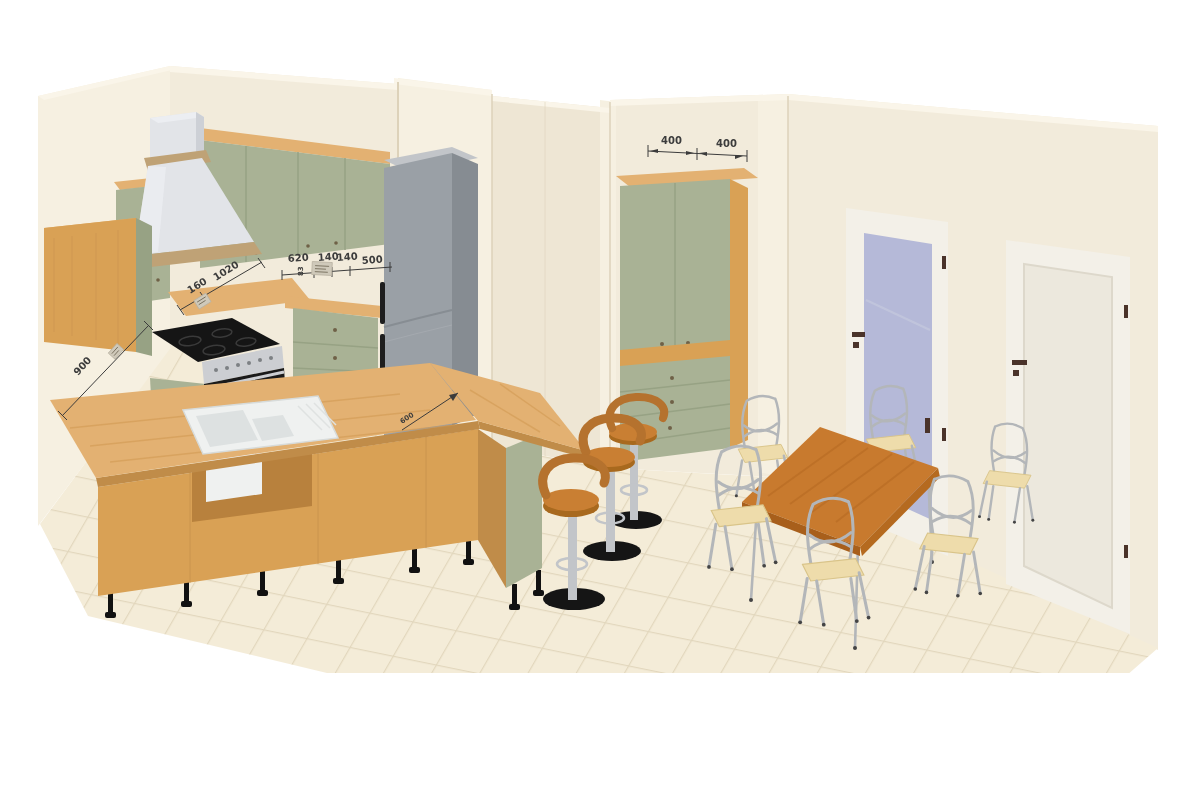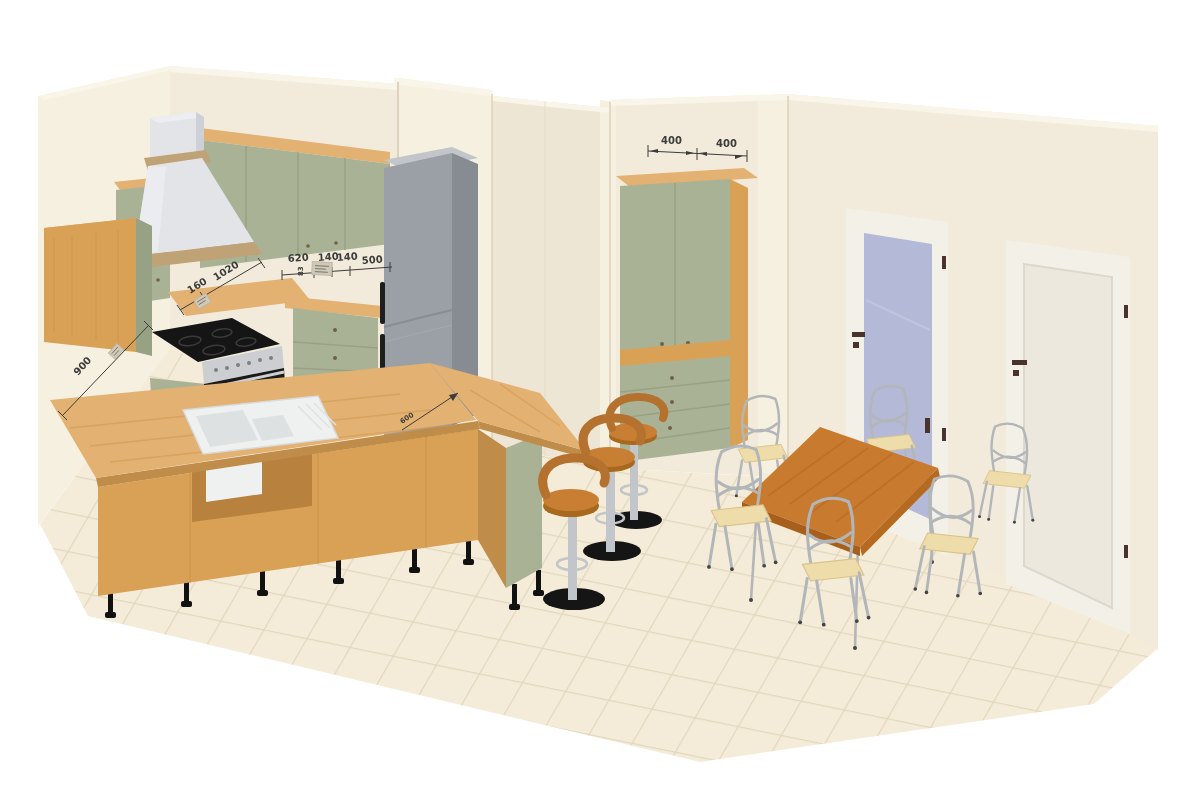--- a/index.html
+++ b/index.html
@@ -1,16 +1,16 @@
 <!DOCTYPE html>
 <html style="--wall: #f2ebdb; --wallLight: #f6f0e1; --wallShade: #eee6d4; --wallEdge: #ddd2ba; --wallTop: #faf5e9; --floor: #f4ecd8; --tileLine: #e2d7bd; --green: #a9b295; --greenDark: #97a284; --greenLight: #b6bfa4; --wood: #d9a155; --woodTop: #e3b172; --woodDark: #c08c49; --woodInside: #b8813d; --tableWood: #c87a2e; --tableEdge: #a85f1b; --fridge: #9aa0a6; --fridgeTop: #c2c5c9; --fridgeSide: #868c92; --hood: #e2e4e8; --hoodSide: #cdd0d6; --hoodTrim: #bfa276; --steel: #ccced2; --dark: #151515; --sink: #eff1f0; --sinkInner: #dde1e1; --doorWhite: #f3f0e8; --doorPanel: #ece8dd; --glass: #b5b9d8; --chrome: #c2c5c9; --stoolSeat: #c97f33; --stoolSeatDark: #a8691e; --stoolBack: #b5722e; --chairFrame: #b3b6b9; --chairSeat: #eedcab; --dimColor: #3c3c3c; --handle: #4a332a; --tag: #cfc9ba;"><head>
 <meta charset="utf-8">
 <style>
   html,body{margin:0;padding:0;background:#ffffff;}
-  .stage{position:relative;width:1200px;height:800px;background:#ffffff;overflow:hidden;
+  .stage{position:relative;width:1200px;height:673px;background:#ffffff;overflow:hidden;
          font-family:"DejaVu Sans",sans-serif;}
   svg{display:block;}
   .dim{font:bold 10px "DejaVu Sans",sans-serif;fill:var(--dimColor);}
   .dimS{font:bold 7px "DejaVu Sans",sans-serif;fill:var(--dimColor);}
   .dimline{stroke:var(--dimColor);stroke-width:1;fill:none;}
   .frame{fill:none;stroke:var(--chairFrame);stroke-width:2.6;stroke-linecap:round;}
   .seatp{fill:var(--chairSeat);stroke:#d9c489;stroke-width:1;}
   .grain{stroke:#cf9750;stroke-width:1.5;opacity:.55;fill:none;}
   .tgrain{stroke:var(--tableEdge);stroke-width:2;opacity:.35;fill:none;}
 </style>

